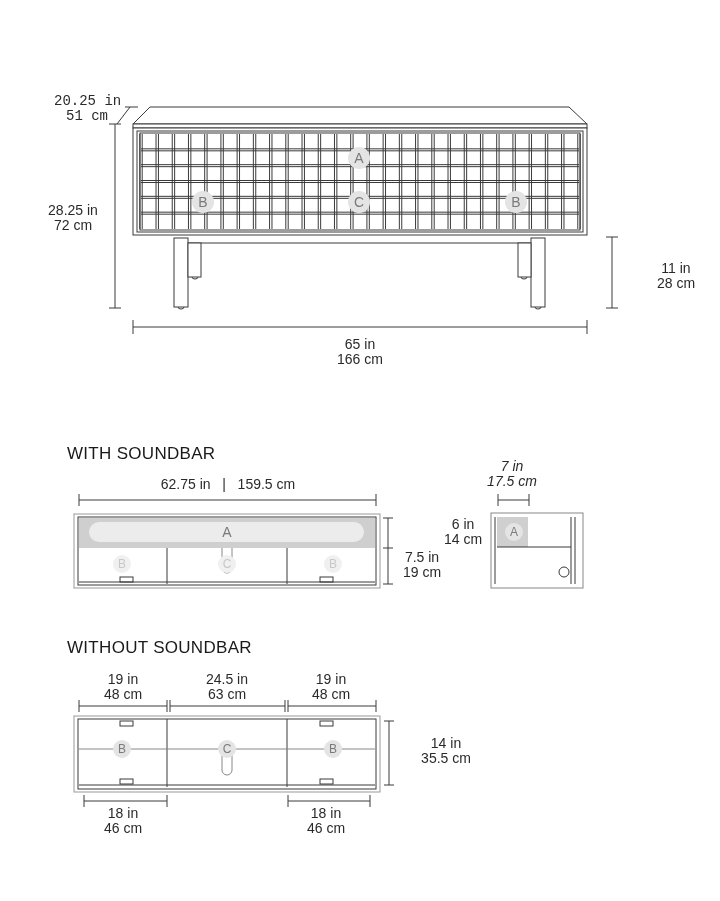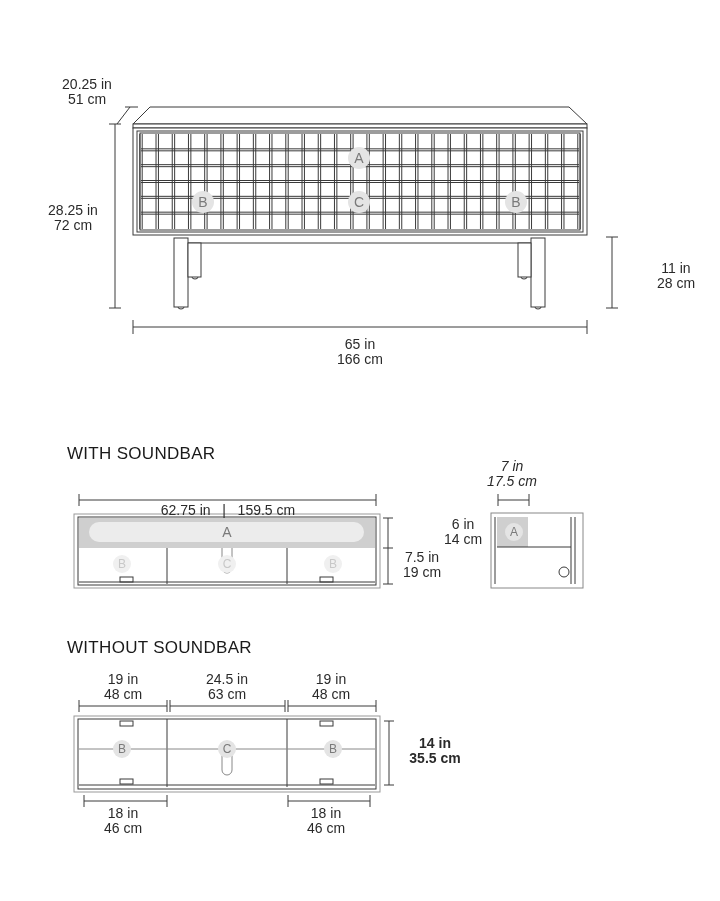--- a/index.html
+++ b/index.html
@@ -197,21 +197,21 @@
     <line x1="384" y1="721" x2="394" y2="721"></line>
     <line x1="384" y1="785" x2="394" y2="785"></line>
   </g>
   <g>
     <circle cx="122" cy="749" r="9" fill="#e4e4e4"></circle>
     <circle cx="227" cy="749" r="9" fill="#e4e4e4"></circle>
     <circle cx="333" cy="749" r="9" fill="#e4e4e4"></circle>
   </g>
 </svg>
 
-<div class="lbl" style="left:54px;top:77px;width:66px;">
+<div class="lbl" style="left:54px;top:94px;width:66px;font-family:Liberation Mono, monospace;">
   <span>20.25 in</span>
   <span>51 cm</span>
 </div>
 <div class="lbl" style="left:40px;top:203px;width:66px;">
   <span>28.25 in</span>
   <span>72 cm</span>
 </div>
 <div class="lbl" style="left:618px;top:261px;width:52px;margin-left:32px;">
   <span>11 in</span>
   <span>28 cm</span>
@@ -230,21 +230,21 @@
   <text class="badge-text" x="122" y="564" style="fill:#c8c8c8;font-size:12px">B</text>
   <text class="badge-text" x="227" y="564" style="fill:#c8c8c8;font-size:12px">C</text>
   <text class="badge-text" x="333" y="564" style="fill:#c8c8c8;font-size:12px">B</text>
   <text class="badge-text" x="514" y="532" style="font-size:12px">A</text>
   <text class="badge-text" x="122" y="749" style="font-size:12px">B</text>
   <text class="badge-text" x="227" y="749" style="font-size:12px">C</text>
   <text class="badge-text" x="333" y="749" style="font-size:12px">B</text>
 </svg>
 
 <div class="heading" style="left:67px;top:444px;">WITH SOUNDBAR</div>
-<div class="lbl" style="left:128px;top:477px;width:200px;white-space:pre;margin-top:26px;">62.75 in   |   159.5 cm</div>
+<div class="lbl" style="left:128px;top:477px;width:200px;white-space:pre;">62.75 in   |   159.5 cm</div>
 <div class="lbl" style="left:396px;top:517px;width:52px;margin-left:41px;">
   <span>6 in</span>
   <span>14 cm</span>
 </div>
 <div class="lbl" style="left:396px;top:550px;width:52px;">
   <span>7.5 in</span>
   <span>19 cm</span>
 </div>
 <div class="lbl" style="left:482px;top:459px;width:60px;font-style:italic;">
   <span>7 in</span>
@@ -257,21 +257,21 @@
   <span>48 cm</span>
 </div>
 <div class="lbl" style="left:197px;top:672px;width:60px;">
   <span>24.5 in</span>
   <span>63 cm</span>
 </div>
 <div class="lbl" style="left:301px;top:672px;width:60px;">
   <span>19 in</span>
   <span>48 cm</span>
 </div>
-<div class="lbl" style="left:405px;top:736px;width:60px;font-weight:bold;">
+<div class="lbl" style="left:416px;top:736px;width:60px;">
   <span>14 in</span>
   <span>35.5 cm</span>
 </div>
 <div class="lbl" style="left:93px;top:806px;width:60px;">
   <span>18 in</span>
   <span>46 cm</span>
 </div>
 <div class="lbl" style="left:296px;top:806px;width:60px;">
   <span>18 in</span>
   <span>46 cm</span>

